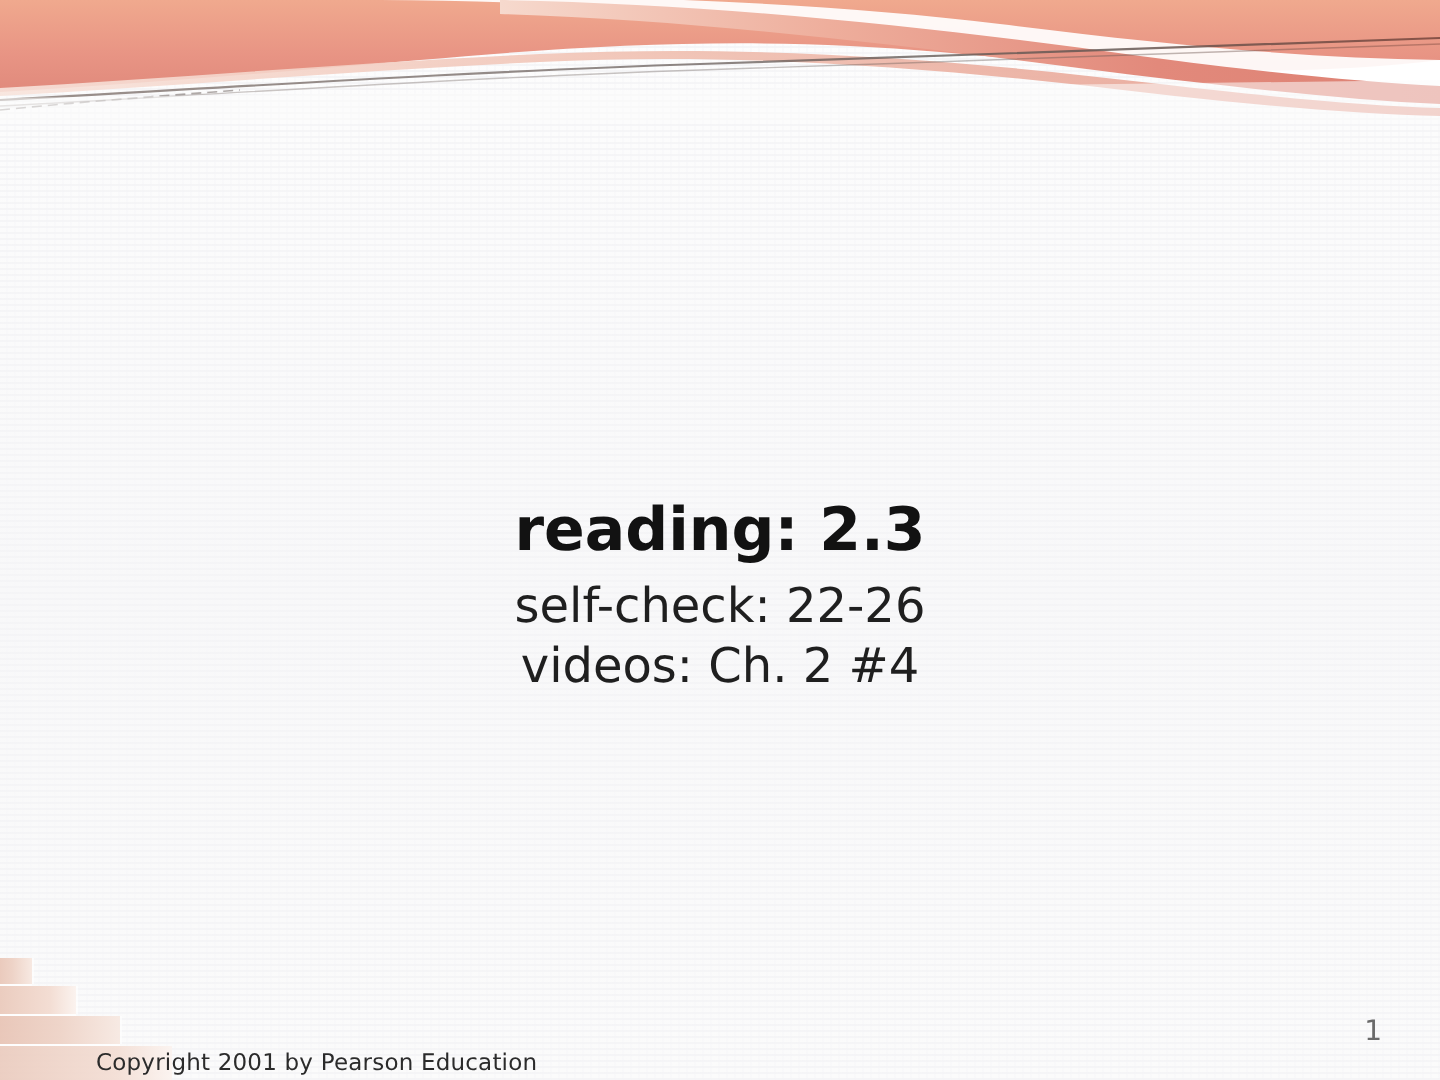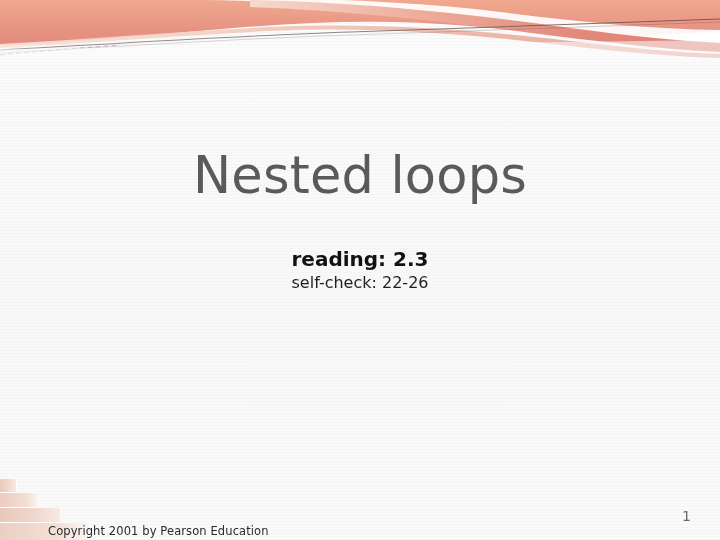--- a/index.html
+++ b/index.html
@@ -74,27 +74,27 @@
     left: 0;
     width: 720px;
     text-align: center;
   }
   .body-line {
     display: block;
     color: #1a1a1a;
     white-space: nowrap;
   }
   .body-line.lead {
-    font-size: 20px;
+    font-size: 30px;
     font-weight: 700;
     line-height: 1.42;
     color: #121212;
   }
   .body-line.plain {
-    font-size: 16px;
+    font-size: 24px;
     font-weight: 400;
     line-height: 1.26;
     color: #1f1f1f;
   }
 
   
   #brick-stack {
     position: absolute;
     left: 0;
     bottom: 0;
@@ -183,27 +183,25 @@
     <path d="M0,50 C110,44 230,36 350,32
              C470,28 580,24 720,19" fill="none" stroke="url(#gradHair)" stroke-width="1.1"></path>
     <path d="M0,53 C110,47 230,39 350,35
              C470,31 580,27 720,22" fill="none" stroke="url(#gradHair)" stroke-width="0.7" opacity="0.5"></path>
 
     <path d="M0,55 C40,51 80,48 120,45" fill="none" stroke="#6f6460" stroke-width="0.8" opacity="0.55" stroke-dasharray="5 3"></path>
 
     <path d="M0,49 L720,40 L720,62 L0,62 Z" fill="#fbfbfb" opacity="0.55"></path>
   </svg>
 
-  <div id="title-block">
-    <span id="slide-title">Nested loops</span>
-  </div>
 
   <div id="body-block">
     <span class="body-line lead">reading: 2.3</span>
     <span class="body-line plain">self-check: 22-26</span>
+    <span class="body-line plain">videos: Ch. 2 #4</span>
   </div>
 
   <svg id="brick-stack" viewBox="0 0 150 75" preserveAspectRatio="none" xmlns="http://www.w3.org/2000/svg">
     <defs>
       <linearGradient id="brickG" x1="0" y1="0" x2="1" y2="0">
         <stop offset="0%" stop-color="#e7c2b3"></stop>
         <stop offset="55%" stop-color="#eed3c7"></stop>
         <stop offset="100%" stop-color="#f7e9e2"></stop>
       </linearGradient>
       <linearGradient id="brickFade" x1="0" y1="0" x2="1" y2="0">

